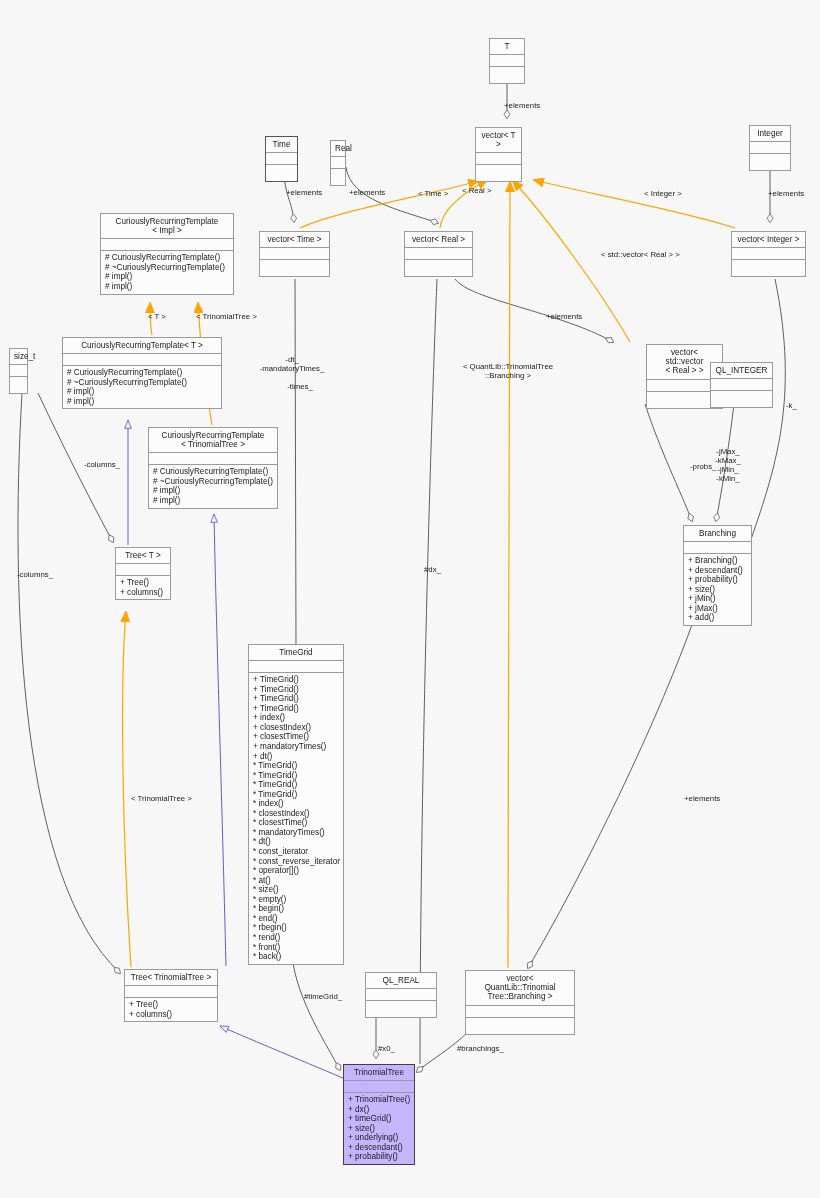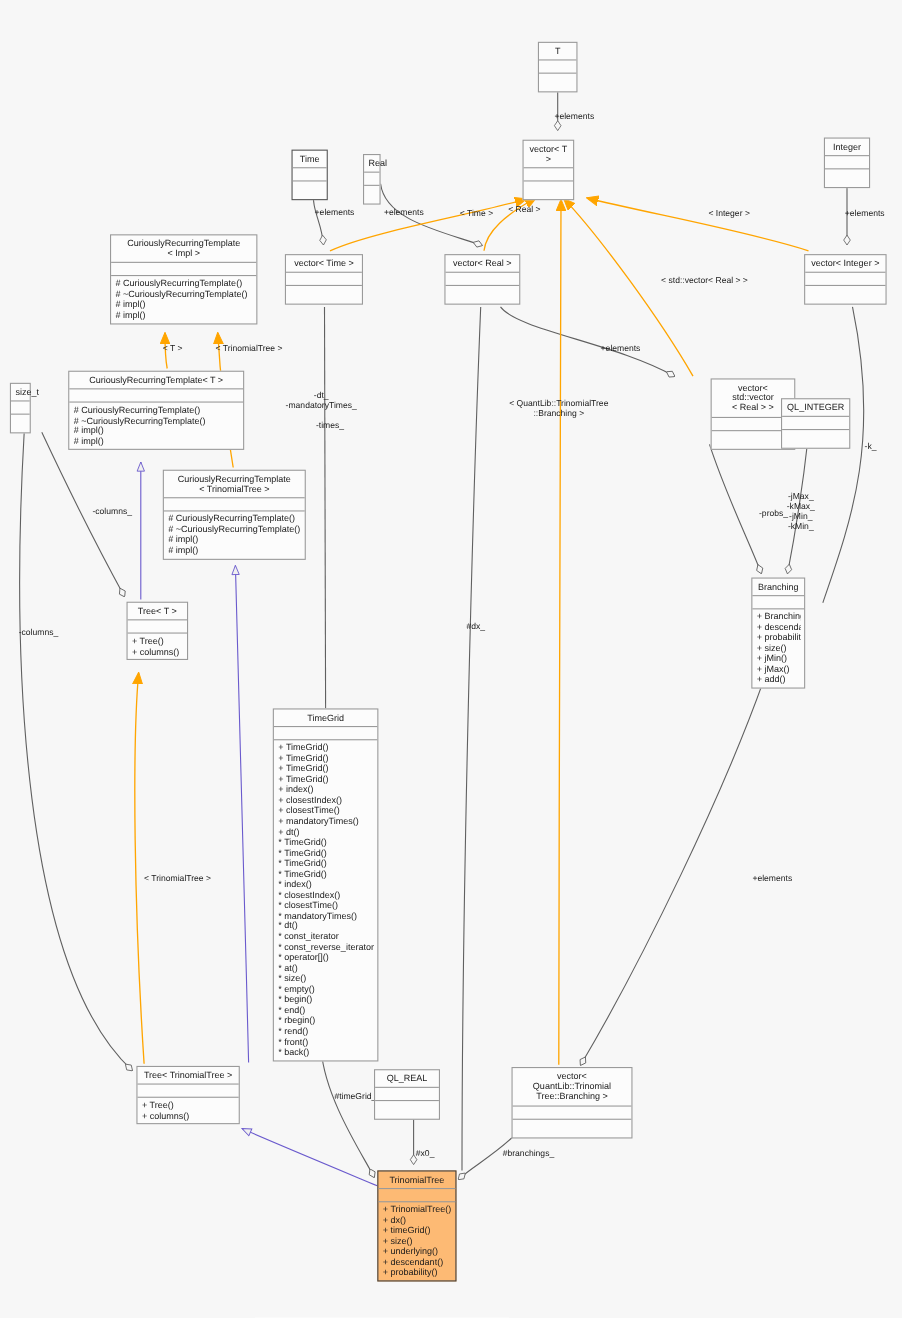--- a/index.html
+++ b/index.html
@@ -28,21 +28,21 @@
     border: 1px solid #9a9a9a;
     background: #fcfcfc;
     font-size: 8.2px;
     color: #1a1a1a;
     z-index: 5;
   }
   .node.highlight {
     border: 1.6px solid #555555;
   }
   .node.current {
-    background: #fdba74;
+    background: #c4b5fd;
     border: 1px solid #404040;
   }
   .node .title {
     text-align: center;
     padding: 3px 4px 3px 4px;
     line-height: 1.12;
     border-bottom: 1px solid #9a9a9a;
     white-space: pre-line;
   }
   .node .attrs {
@@ -238,21 +238,21 @@
         <div class="title">CuriouslyRecurringTemplate
 &lt; TrinomialTree &gt;</div>
         <div class="attrs"></div>
         <div class="ops">
           <div># CuriouslyRecurringTemplate()</div>
           <div># ~CuriouslyRecurringTemplate()</div>
           <div># impl()</div>
           <div># impl()</div>
         </div>
       </div>
-      <div class="node" style="left: 683px; top: 525px; width: 49px;">
+      <div class="node" style="left: 683px; top: 525px; width: 69px;">
         <div class="title">Branching</div>
         <div class="attrs"></div>
         <div class="ops">
           <div>+ Branching()</div>
           <div>+ descendant()</div>
           <div>+ probability()</div>
           <div>+ size()</div>
           <div>+ jMin()</div>
           <div>+ jMax()</div>
           <div>+ add()</div>
@@ -303,21 +303,21 @@
         </div>
       </div>
       <div class="node" style="left: 124px; top: 969px; width: 94px;">
         <div class="title">Tree&lt; TrinomialTree &gt;</div>
         <div class="attrs"></div>
         <div class="ops">
           <div>+ Tree()</div>
           <div>+ columns()</div>
         </div>
       </div>
-      <div class="node" style="left: 340px; top: 972px; width: 60px;">
+      <div class="node" style="left: 365px; top: 972px; width: 72px;">
         <div class="title">QL_REAL</div>
         <div class="attrs"></div>
         <div class="ops" style="min-height: 12px;"></div>
       </div>
       <div class="node" style="left: 449px; top: 970px; width: 110px; margin-left: 16px;">
         <div class="title">vector&lt; QuantLib::Trinomial
 Tree::Branching &gt;</div>
         <div class="attrs"></div>
         <div class="ops" style="min-height: 12px;"></div>
       </div>

